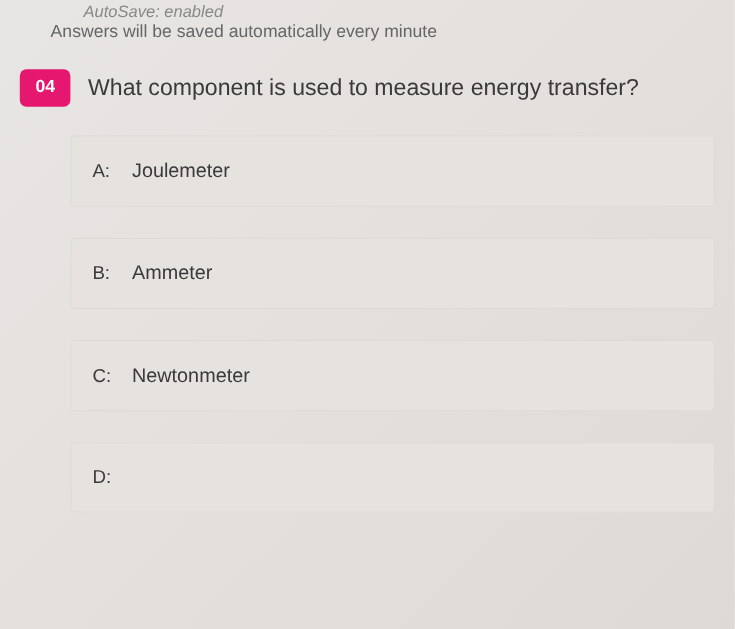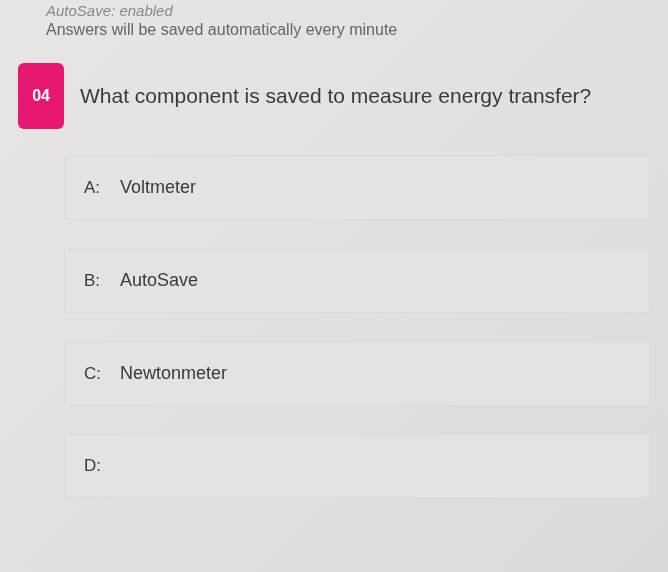--- a/index.html
+++ b/index.html
@@ -12,38 +12,39 @@
       overflow: hidden;
       padding: 0;
     }
     .header-info {
       padding: 2px 46px 14px 46px;
     }
     .autosave-line {
       color: #888;
       font-size: 15px;
       font-style: italic;
+      margin-left: 30px;
     }
     .save-note {
       color: #666;
       font-size: 16px;
       margin-top: 2px;
     }
     .question-row {
       display: flex;
       align-items: center;
       gap: 16px;
       padding: 10px 14px 18px 18px;
     }
     .q-badge {
       background: #e6176e;
       color: #fff;
       font-weight: 600;
       font-size: 16px;
-      padding: 24px 14px;
+      padding: 8px 14px;
       border-radius: 6px;
       min-width: 46px;
       text-align: right;
     }
     .q-text {
       font-size: 21px;
       color: #3a3a3a;
       font-weight: 400;
     }
     .answers {
@@ -79,31 +80,31 @@
 <div class="header-info">
   <div class="autosave-line">
     <span>AutoSave:</span>
     <span>enabled</span>
   </div>
   <div class="save-note">Answers will be saved automatically every minute</div>
 </div>
 
 <div class="question-row">
   <div class="q-badge">04</div>
-  <div class="q-text">What component is saved to measure energy transfer?</div>
+  <div class="q-text">What component is used to measure energy transfer?</div>
 </div>
 
 <div class="answers">
   <div class="answer">
     <span class="answer-letter">A:</span>
-    <span class="answer-text">Voltmeter</span>
+    <span class="answer-text">Joulemeter</span>
   </div>
   <div class="answer">
     <span class="answer-letter">B:</span>
-    <span class="answer-text">AutoSave</span>
+    <span class="answer-text">Ammeter</span>
   </div>
   <div class="answer">
     <span class="answer-letter">C:</span>
     <span class="answer-text">Newtonmeter</span>
   </div>
   <div class="answer">
     <span class="answer-letter">D:</span>
   </div>
 </div>
 

